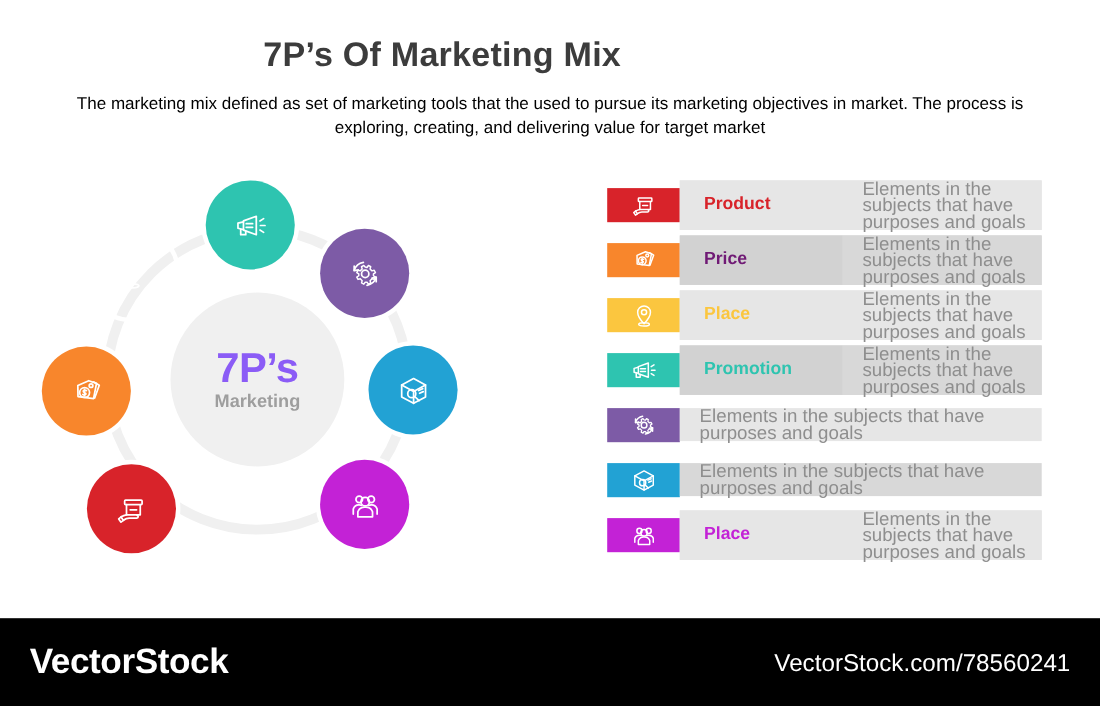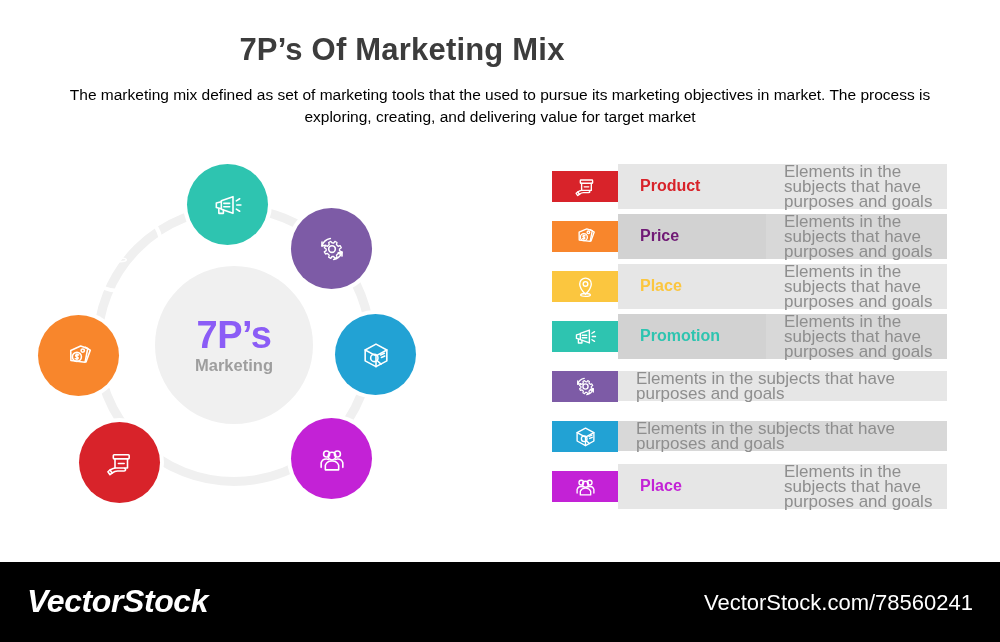--- a/index.html
+++ b/index.html
@@ -86,21 +86,21 @@
   .row.even .desc-cell{background:#d8d8d8;}
   .row.odd  .desc-cell{background:#e6e6e6;}
 
   
   .footer{
     position:absolute;left:0;top:562px;width:1000px;height:80px;
     background:#000000;
   }
   .brand{
     position:absolute;left:27px;top:583px;
-    font-size:32px;font-weight:bold;color:#ffffff;letter-spacing:-.4px;font-style:italic;
+    font-size:32px;font-weight:bold;color:#ffffff;letter-spacing:-.4px;
   }
   .vsurl{
     position:absolute;right:27px;top:590px;
     font-size:22px;color:#ffffff;
   }
 </style>
 </head>
 <body>
 
 <div id="stage">

